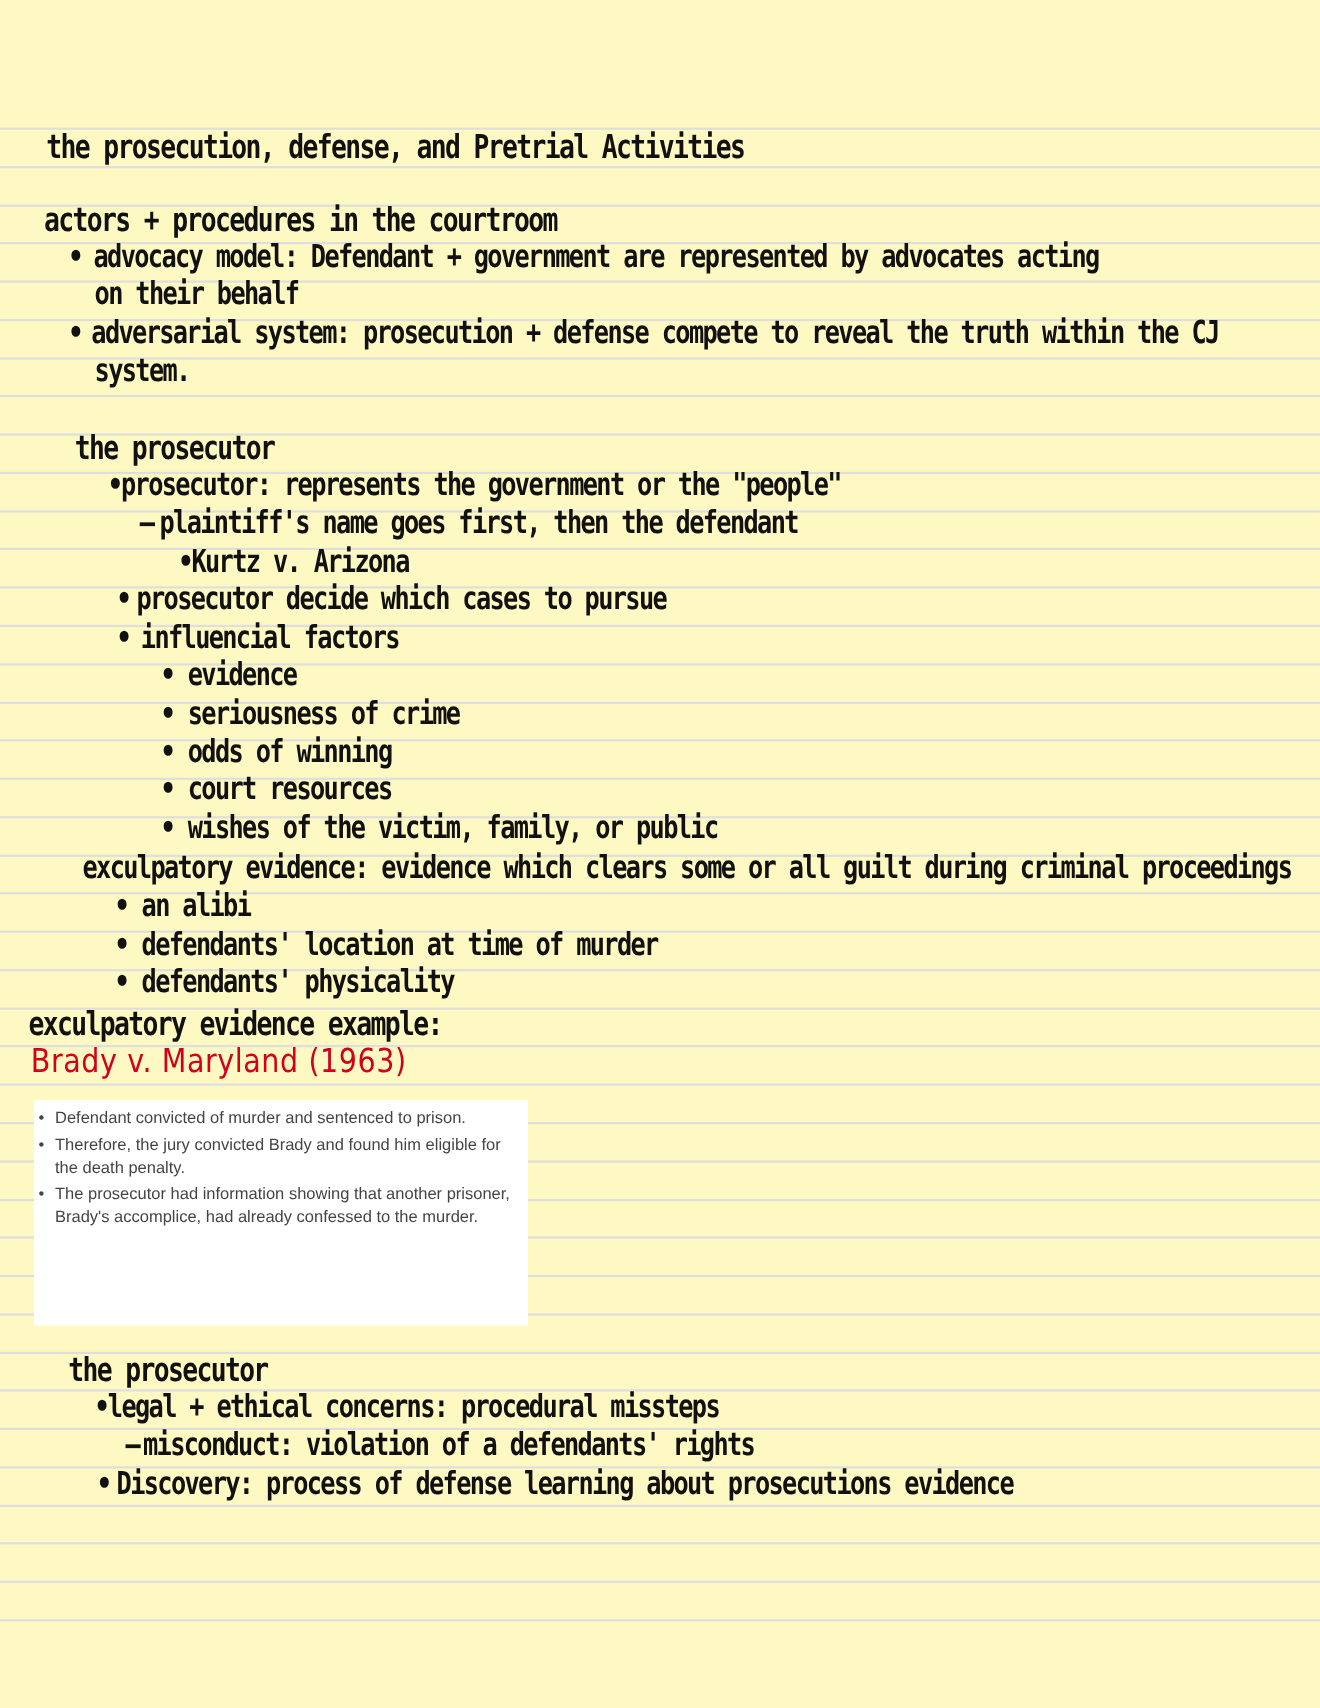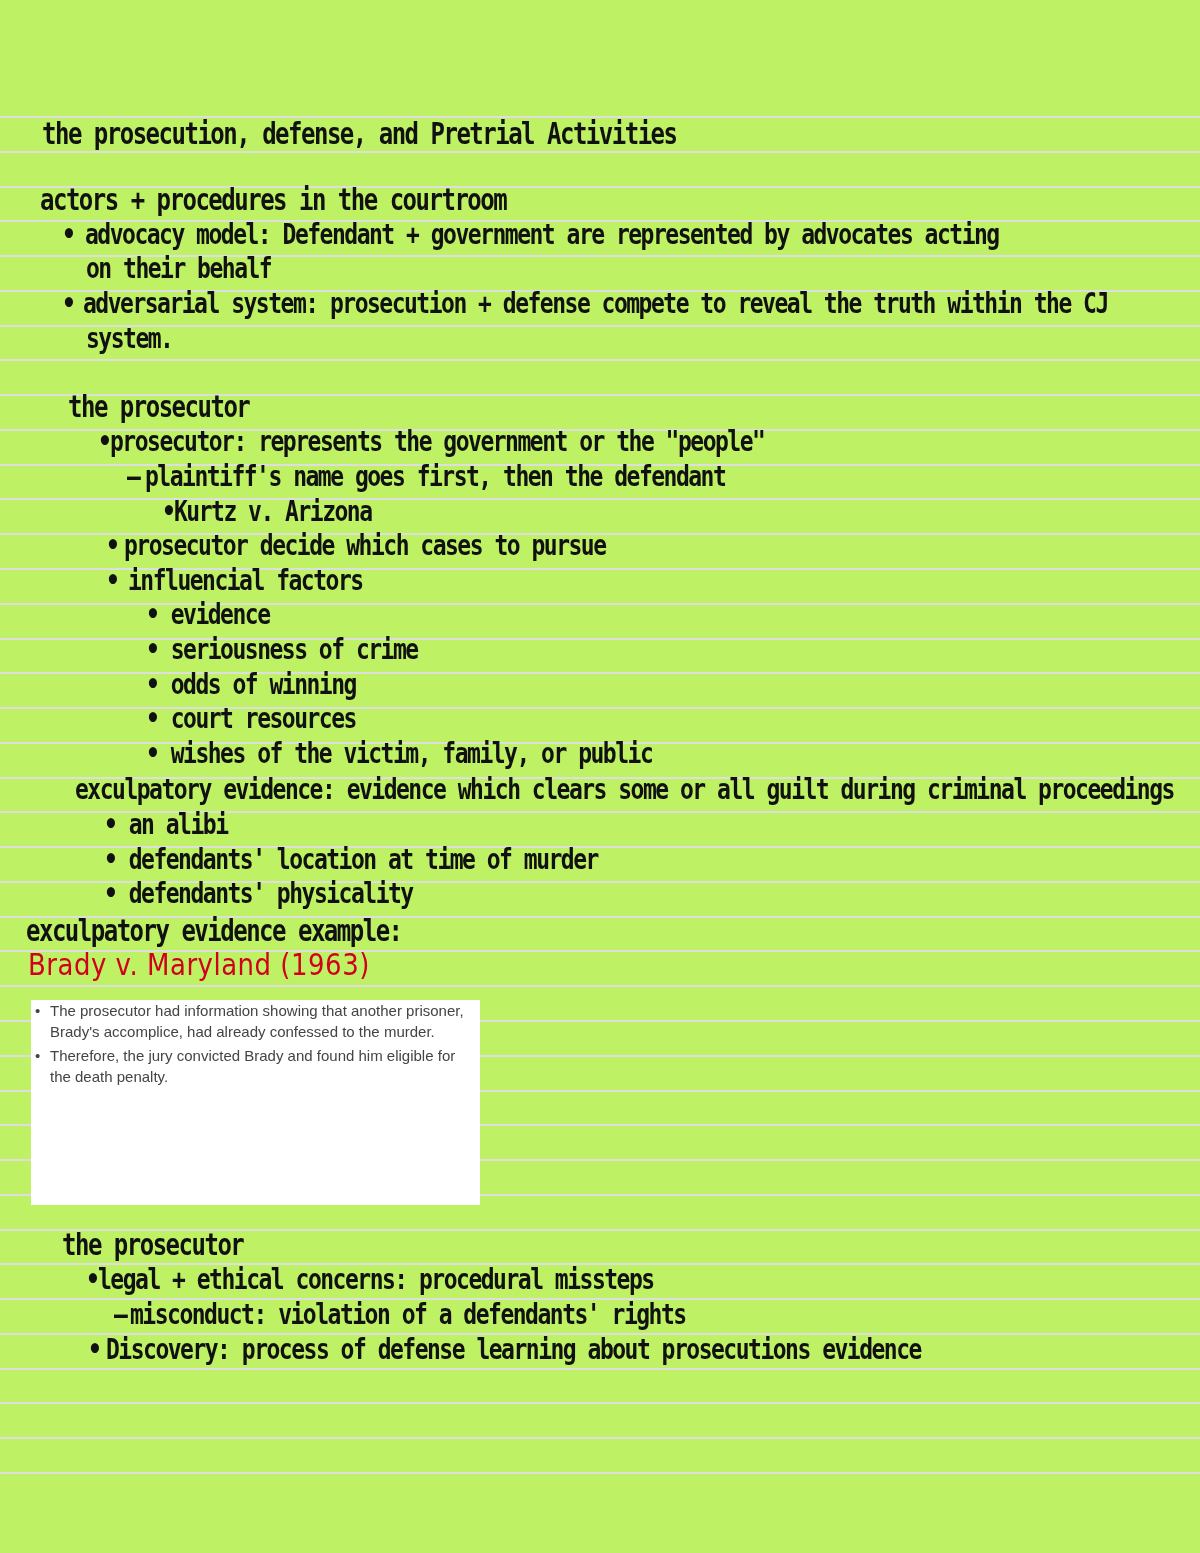--- a/index.html
+++ b/index.html
@@ -8,21 +8,21 @@
     height: 1553px;
     background: #ffffff;
     position: relative;
     overflow: hidden;
     font-family: "DejaVu Sans", sans-serif;
   }
   .page {
     position: absolute;
     left: 0; top: 0;
     width: 1200px; height: 1553px;
-    background: #bef264;
+    background: #fef9c3;
   }
   .rule {
     position: absolute;
     left: 0;
     width: 1200px;
     height: 2px;
     background: #dedede;
   }
   .hw {
     position: absolute;
@@ -156,22 +156,23 @@
 
   <div class="hw" style="left:104px; top:816px;">• <span>an alibi</span></div>
   <div class="hw" style="left:104px; top:851px;">• <span>defendants' location at time of murder</span></div>
   <div class="hw" style="left:104px; top:885px;">• <span>defendants' physicality</span></div>
 
   <div class="hw heading" style="left:26px; top:922px;">exculpatory evidence example:</div>
   <div class="hw red" style="left:28px; top:954px;">Brady v. Maryland (1963)</div>
 
   <div class="pasted">
     <ul>
+      <li style="margin-top:6px;">Defendant convicted of murder and sentenced to prison.</li>
+      <li>Therefore, the jury convicted Brady and found him eligible for the death penalty.</li>
       <li>The prosecutor had information showing that another prisoner, Brady's accomplice, had already confessed to the murder.</li>
-      <li>Therefore, the jury convicted Brady and found him eligible for the death penalty.</li>
     </ul>
   </div>
 
   <div class="hw heading" style="left:62px; top:1236px;">the prosecutor</div>
 
   <div class="hw" style="left:86px; top:1271px;">•</div>
   <div class="hw" style="left:98px; top:1271px;">legal + ethical concerns: procedural missteps</div>
 
   <div class="hw" style="left:114px; top:1306px;">–</div>
   <div class="hw" style="left:130px; top:1306px;">misconduct: violation of a defendants' rights</div>

